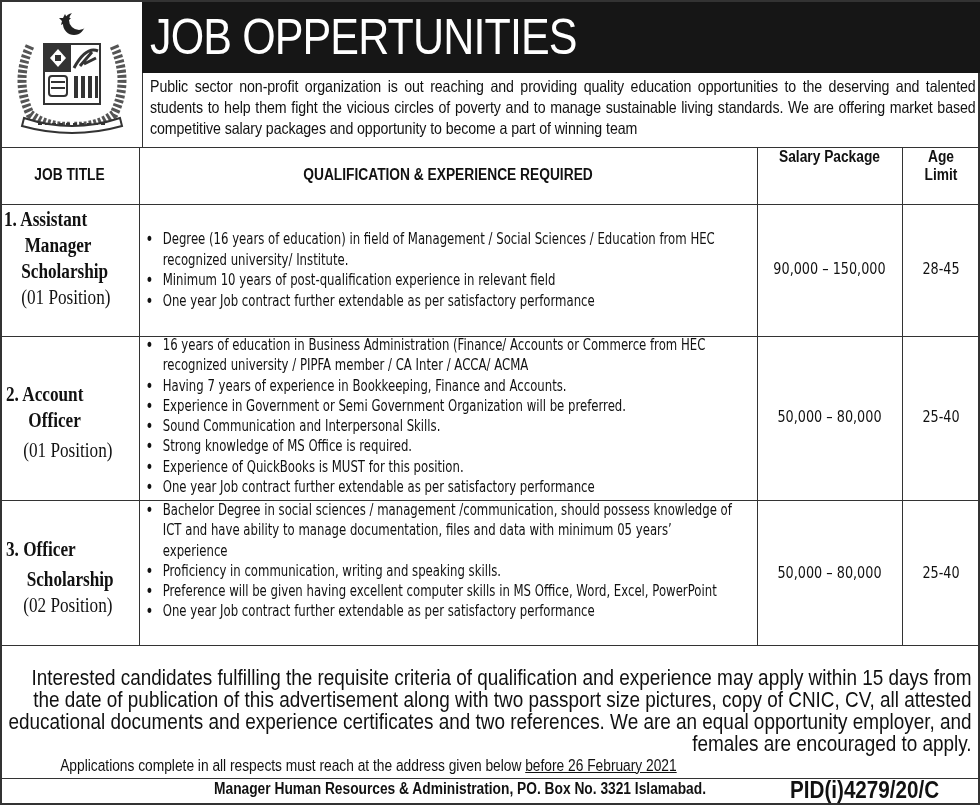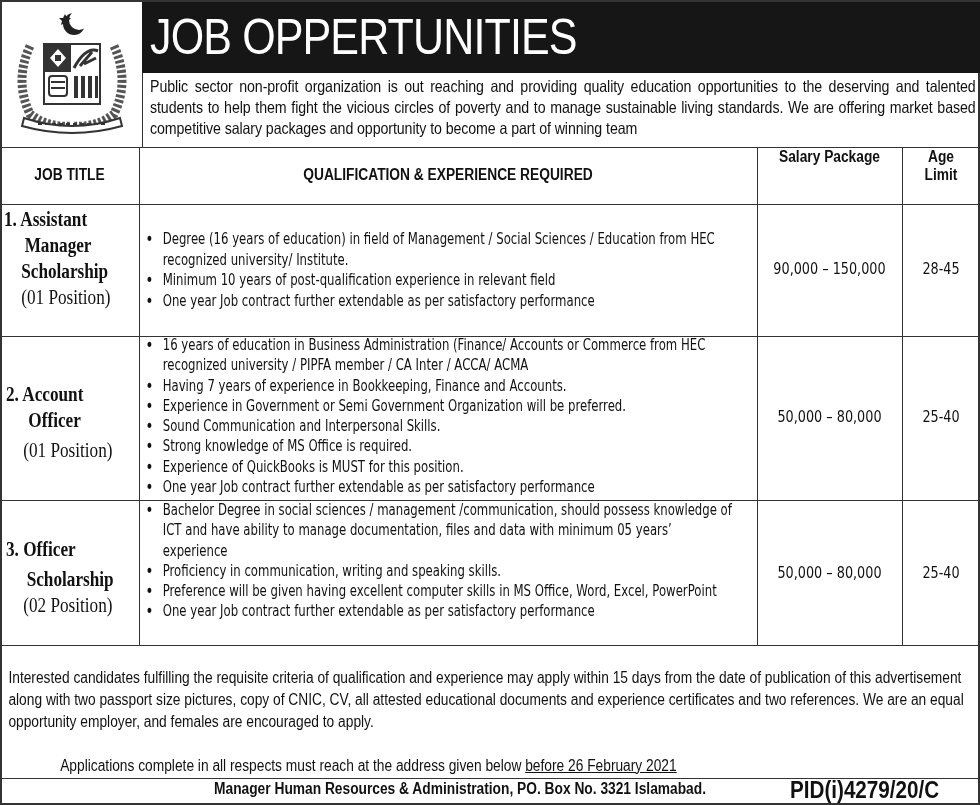--- a/index.html
+++ b/index.html
@@ -36,21 +36,21 @@
 
   ul.quals { position:absolute; margin:0; padding:0; list-style:none;
     font-family:"DejaVu Sans", sans-serif; font-size:15px; line-height:20.5px;
     transform:scaleX(0.78); transform-origin:left top; }
   ul.quals li { position:relative; padding-left:24px; }
   ul.quals li::before { content:"\2022"; position:absolute; left:2px; top:0; font-size:17px; }
 
   .cellval { position:absolute; font-family:"DejaVu Sans", sans-serif; font-size:16px; text-align:center;
     transform:scaleX(0.8); }
 
-  #apply-text { left:6px; top:667px; width:968px; font-size:16px; line-height:22px; text-align:left; }
+  #apply-text { left:6px; top:667px; width:968px; font-size:22px; line-height:22px; text-align:right; }
   #apply-inner { display:inline-block; transform:scaleX(0.86); transform-origin:center top; width:1120px; margin-left:-76px; }
 
   #deadline { left:0; top:757px; width:980px; text-align:left; font-size:16px; white-space:nowrap;margin-left:28px; }
   #deadline-inner { display:inline-block; transform:scaleX(0.86); margin-left:-18px; }
   #deadline u { text-decoration:underline; }
 
   #address { left:0; top:780px; width:800px; text-align:center; font-weight:bold; font-size:16px; white-space:nowrap; }
   #address-inner { display:inline-block; transform:scaleX(0.86); margin-left:120px; }
   #pid { left:790px; top:776px; font-weight:bold; font-size:24px; white-space:nowrap;
     transform:scaleX(0.86); transform-origin:left top; }

